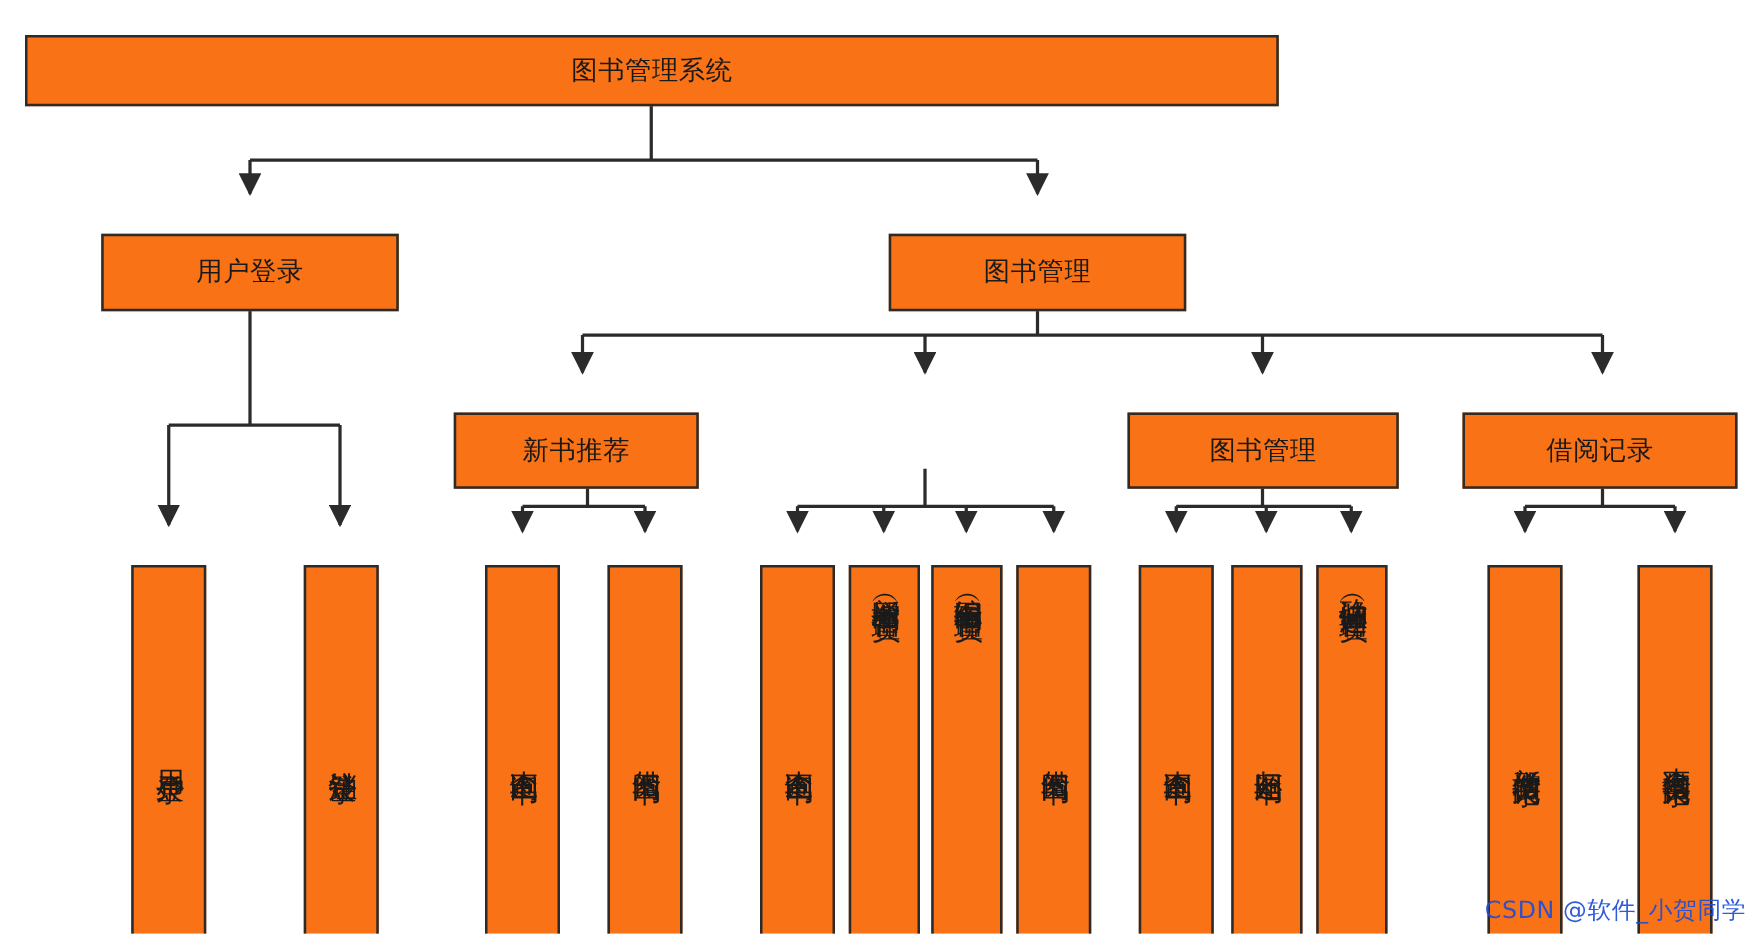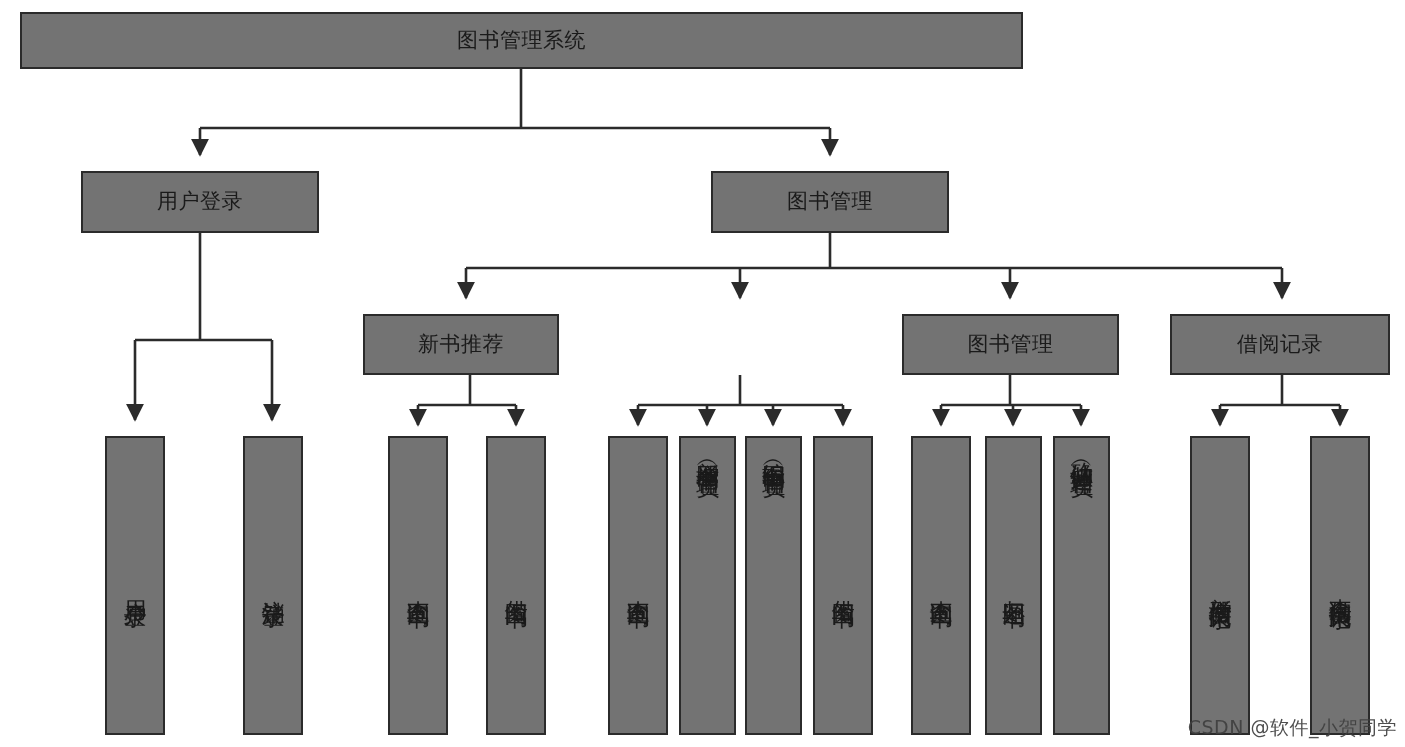--- a/index.html
+++ b/index.html
@@ -21,26 +21,27 @@
     position: absolute;
     left: 0;
     top: 0;
     width: 1405px;
     height: 747px;
     pointer-events: none;
   }
   .node {
     position: absolute;
     box-sizing: border-box;
-    background: #737373;
+    background: #f97316;
     border: 2.5px solid #2b2b2b;
     display: flex;
     align-items: center;
     justify-content: center;
     color: #1a1a1a;
+    margin-top: 16px;
   }
   .node.h {
     
   }
   .node.h .lbl {
     font-size: 21px;
     line-height: 1.1;
     letter-spacing: 0.5px;
     white-space: nowrap;
   }
@@ -59,21 +60,21 @@
   }
   .node.v.centered {
     align-items: center;
     padding-top: 0;
   }
   .watermark {
     position: absolute;
     right: 8px;
     bottom: 6px;
     font-size: 19px;
-    color: #404040;
+    color: #1d4ed8;
     opacity: 0.92;
     white-space: nowrap;
     letter-spacing: 0.5px;
   }
 </style>
 </head>
 <body>
 
 <div id="canvas">
 

